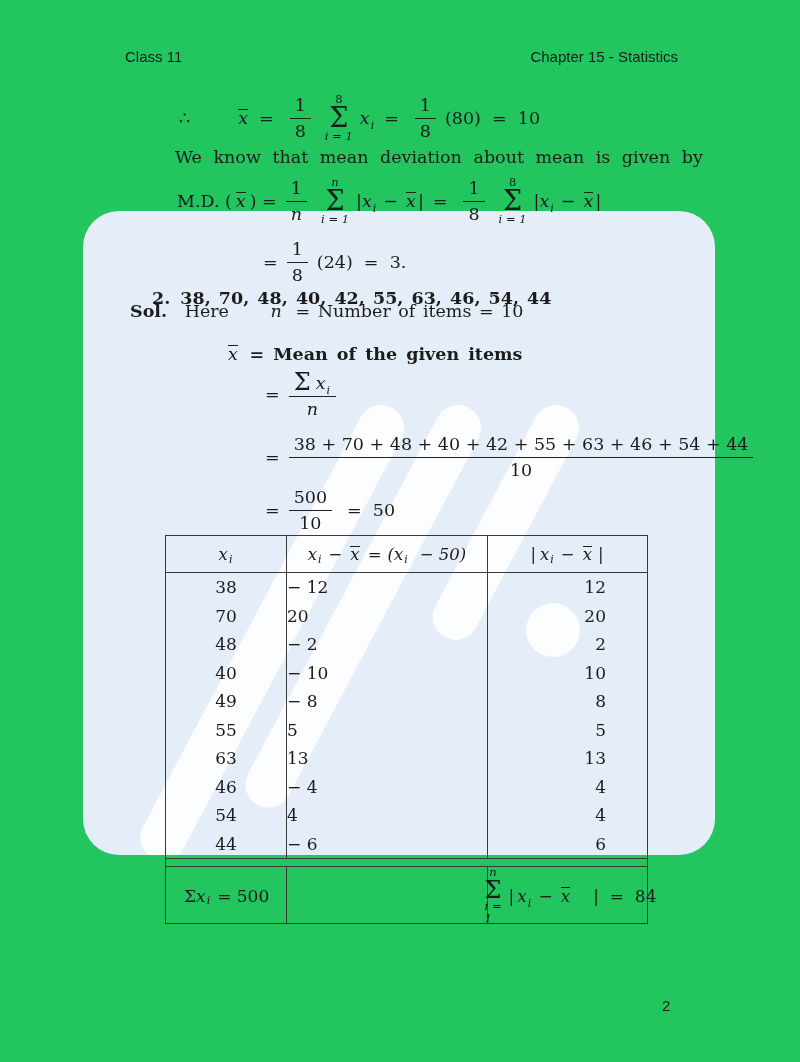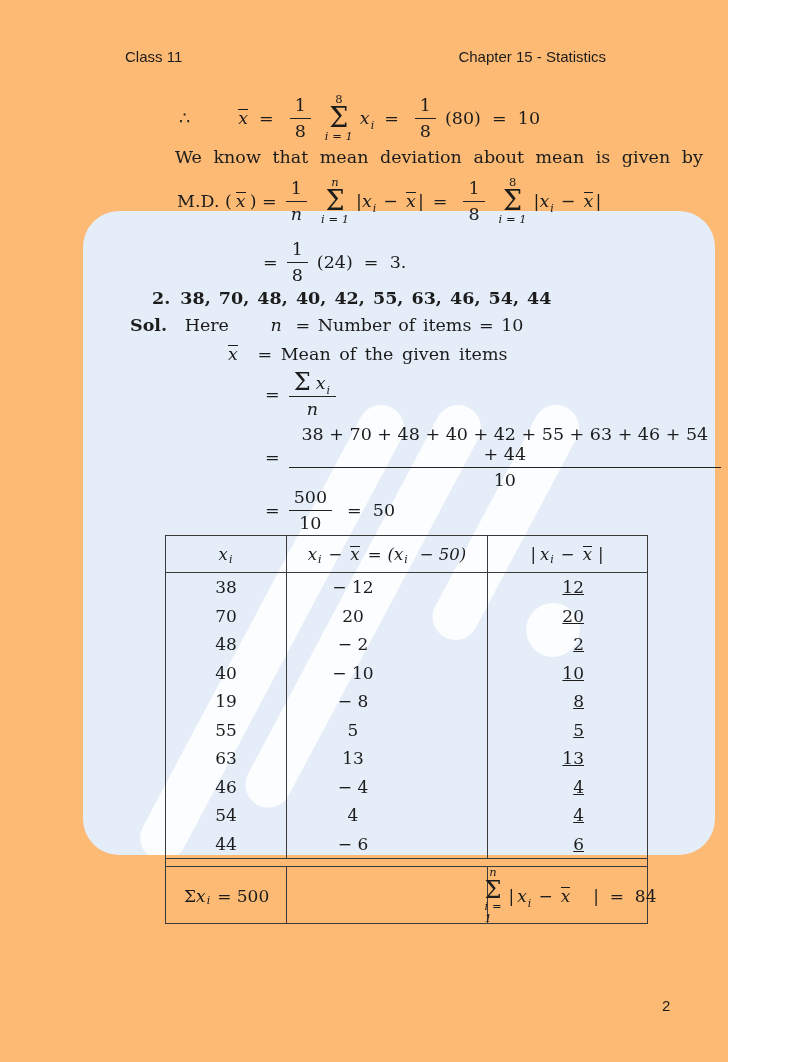--- a/index.html
+++ b/index.html
@@ -1,16 +1,16 @@
 <!DOCTYPE html>
 <html><head>
 <meta charset="utf-8">
 <style>
   html,body{margin:0;padding:0;background:#ffffff;}
-  .page{position:relative;width:728px;height:1062px;background:#fdba74;
+  .page{position:relative;width:800px;height:1062px;background:#22c55e;
         font-family:"DejaVu Serif",serif;color:#1c1c1c;overflow:hidden;}
   .sans{font-family:"Liberation Sans",sans-serif;}
 
   
   .wm{position:absolute;left:83px;top:211px;width:632px;height:644px;
       border-radius:36px;overflow:hidden;}
   .wm .bar{position:absolute;width:46px;border-radius:23px;
       transform:rotate(28deg);transform-origin:50% 23px;}
   .wm .dot{position:absolute;width:54px;height:54px;border-radius:50%;}
 
@@ -43,22 +43,22 @@
   .tbl{position:absolute;left:165px;top:535px;width:483px;box-sizing:border-box;
        border:1.6px solid #3a3a3a;font-size:17px;background:transparent;}
   .trow,.thead,.tfoot{display:grid;grid-template-columns:121px 201px 158px;}
   .thead{height:36px;border-bottom:1.6px solid #3a3a3a;}
   .thead .hc{display:flex;align-items:center;justify-content:center;font-size:16.5px;}
   .cb{border-right:1.4px solid #3a3a3a;}
   .tbody{border-bottom:1.4px solid #3a3a3a;}
   .trow{height:28.5px;}
   .trow .c{line-height:28.5px;}
   .c1{text-align:center;}
-  .c2{text-align:center;padding-right:68px;box-sizing:border-box;}
-  .c3{text-align:right;padding-right:62px;box-sizing:border-box;text-decoration:underline;}
+  .c2{text-align:left;padding-right:68px;box-sizing:border-box;}
+  .c3{text-align:right;padding-right:40px;box-sizing:border-box;}
   .tgap{height:7px;}
   .tfoot{height:56px;border-top:1.4px solid #3a3a3a;}
   .tfoot .fc1{display:flex;align-items:center;padding-left:18px;}
   .tfoot .fc3{display:flex;align-items:center;justify-content:center;}
   .tfoot .bigsum .sg{font-size:24px;}
 
   .word6{word-spacing:6px;}
   .word3{word-spacing:3px;}
   .word2{word-spacing:2px;}
 </style>
@@ -151,30 +151,30 @@
       <span class="fn">1</span>
       <span class="fd">8</span>
     </span>
     <span class="tok">(24)  =  3.</span>
   </div>
 
   <div class="abs b" style="left:152px;top:288px;font-size:17.5px;">
     <span style="margin-right:10px;">2.</span><span class="word2">38, 70, 48, 40, 42, 55, 63, 46, 54, 44</span>
   </div>
 
-  <div class="abs" style="left:130px;top:315px;font-size:17.5px;">
+  <div class="abs" style="left:130px;top:301px;font-size:17.5px;">
     <span class="b">Sol.</span>
     <span style="margin-left:12px;">Here</span>
     <span class="it" style="margin-left:36px;">n</span>
     <span class="word2" style="margin-left:8px;">=  Number of items = 10</span>
   </div>
 
   <div class="abs" style="left:226px;top:344px;font-size:17.5px;">
     <span class="xbar">x</span>
-    <span class="word3" style="margin-left:12px;">=  Mean of the given items</span>
+    <span class="word3" style="margin-left:4px;font-weight:bold;">=  Mean of the given items</span>
   </div>
 
   <div class="abs math" style="left:263px;top:366px;height:56px;">
     <span class="tok">=</span>
     <span class="frac">
       <span class="fn">
         <span class="nsig">Σ</span><span class="it">x</span><span class="sub">i</span>
       </span>
       <span class="fd it">n</span>
     </span>
@@ -238,21 +238,21 @@
         <div class="c c1 cb">48</div>
         <div class="c c2 cb">− 2</div>
         <div class="c c3">2</div>
       </div>
       <div class="trow">
         <div class="c c1 cb">40</div>
         <div class="c c2 cb">− 10</div>
         <div class="c c3">10</div>
       </div>
       <div class="trow">
-        <div class="c c1 cb">19</div>
+        <div class="c c1 cb">49</div>
         <div class="c c2 cb">− 8</div>
         <div class="c c3">8</div>
       </div>
       <div class="trow">
         <div class="c c1 cb">55</div>
         <div class="c c2 cb">5</div>
         <div class="c c3">5</div>
       </div>
       <div class="trow">
         <div class="c c1 cb">63</div>

